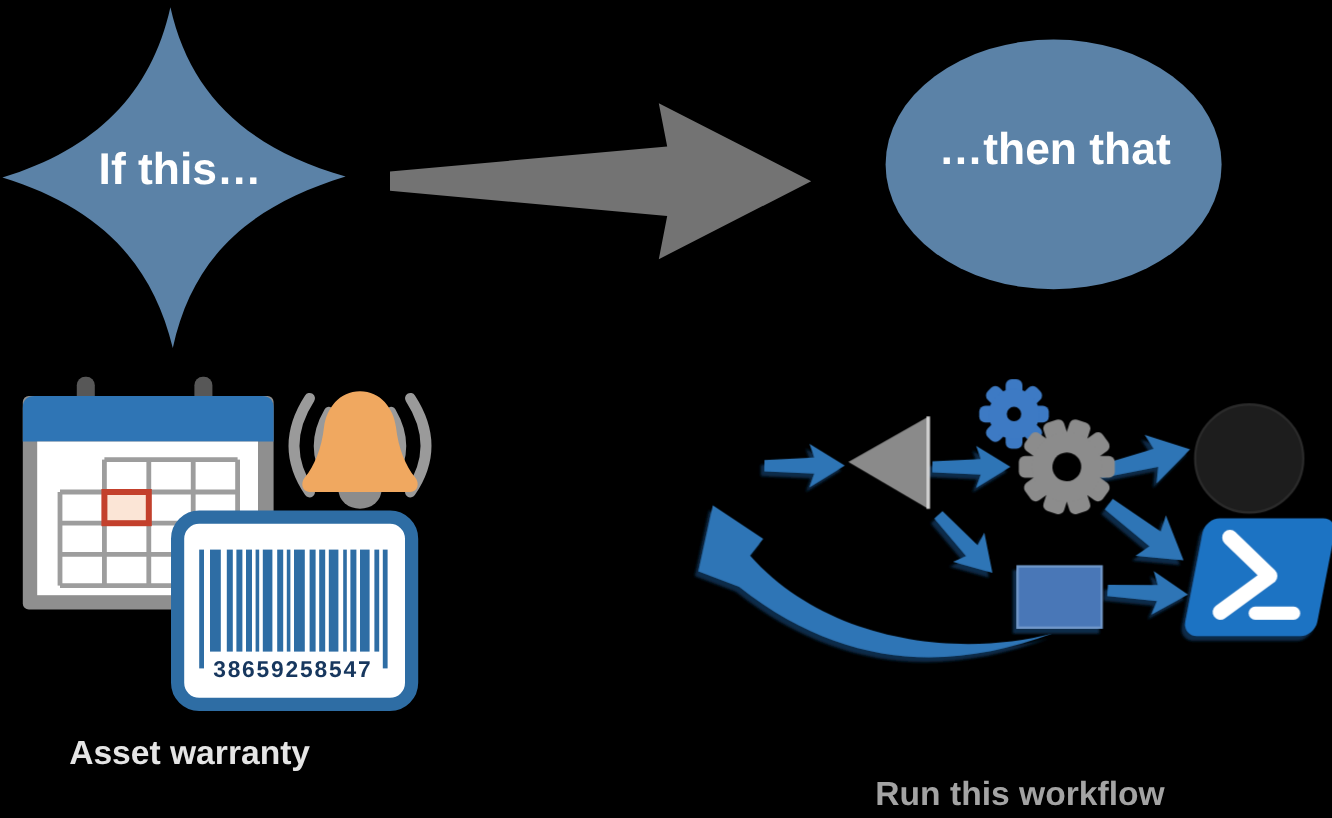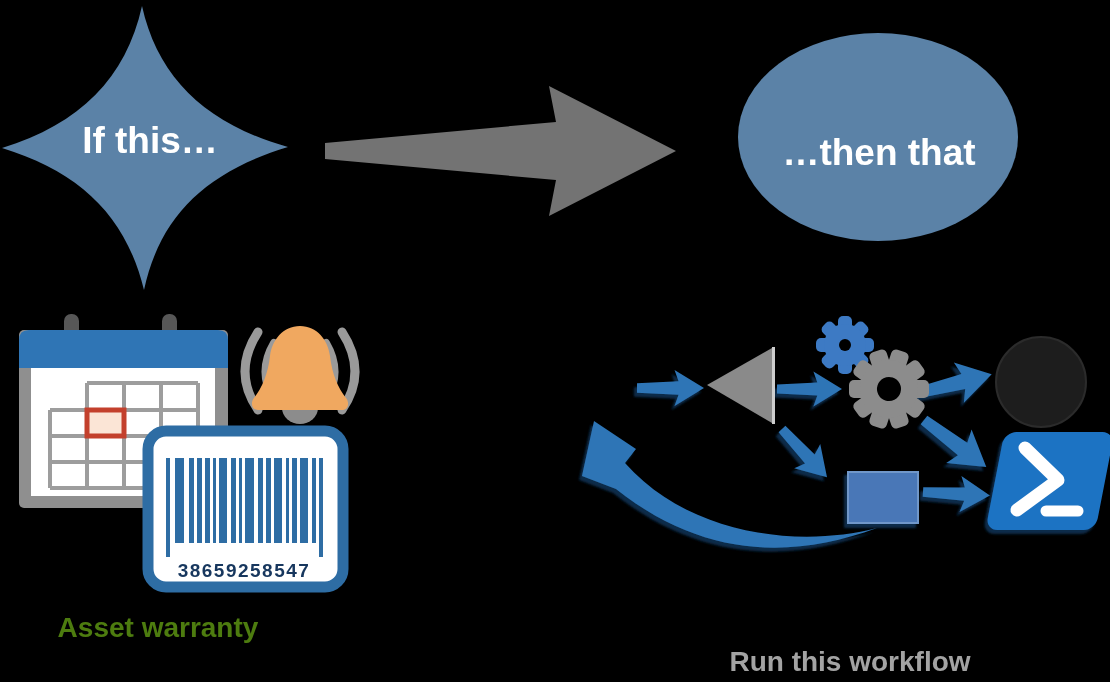--- a/index.html
+++ b/index.html
@@ -1,23 +1,23 @@
 <!DOCTYPE html>
 <html><head>
 <meta charset="utf-8">
 <style>
   html,body{margin:0;padding:0;background:#000;}
   .canvas{position:relative;width:1110px;height:682px;background:#000;overflow:hidden;
           font-family:"Liberation Sans",sans-serif;}
   svg{position:absolute;left:0;top:0;}
   .overlay-text{position:absolute;text-align:center;font-weight:bold;}
   #label-if     {left:2px;   top:120px; width:296px; font-size:37px; color:#fff;}
-  #label-then   {left:740px; top:132px; width:278px; font-size:37px; color:#fff;}
-  #barcode-digits{left:170px;top:560px; width:148px; font-size:19px; letter-spacing:1.5px; color:#17375E;}
-  #caption-asset{left:12px;  top:612px; width:292px; font-size:28px; line-height:31px; color:#4d7c0f;}
+  #label-then   {left:740px; top:104px; width:278px; font-size:37px; color:#fff;}
+  #barcode-digits{left:170px;top:548px; width:148px; font-size:19px; letter-spacing:1.5px; color:#17375E;}
+  #caption-asset{left:12px;  top:612px; width:292px; font-size:28px; line-height:31px; color:#e5e5e5;}
   #caption-run  {left:700px; top:646px; width:300px; font-size:28px; color:#a3a3a3;}
 </style>
 </head>
 <body>
 
 <div class="canvas">
 
 <svg width="1110" height="682" viewBox="0 0 1110 682">
   <defs>
     <filter id="ds" x="-40%" y="-40%" width="180%" height="180%">

